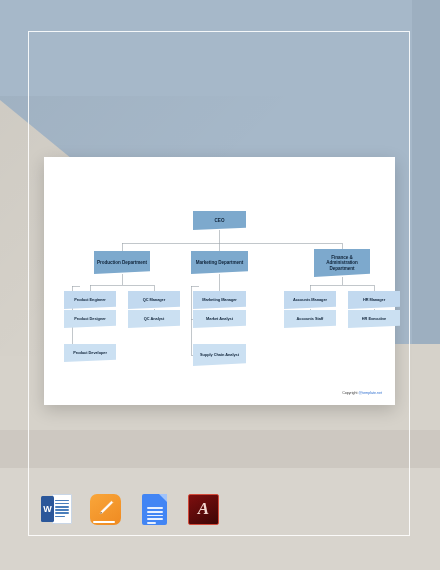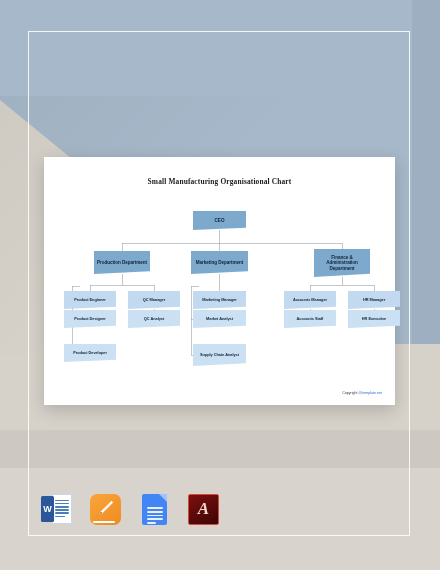--- a/index.html
+++ b/index.html
@@ -158,21 +158,20 @@
   <div class="bg-blue"></div>
   <div class="bg-blue-right"></div>
   <div class="bg-bottom-band"></div>
   <div class="bg-bottom-band2"></div>
   <div class="bg-shadow-diag"></div>
   <div class="frame"></div>
 </div>
 
 <div id="card">
 
-  <div id="doc-title">Small Manufacturing Organisational Chart</div>
 
   <div id="chart">
 
     <svg id="lines" viewBox="0 0 351 248">
       <g stroke="#9aa2a8" stroke-width="0.6" fill="none" shape-rendering="crispEdges">
 
         <path d="M175.5 73 L175.5 86"></path>
         <path d="M78 86 L298 86"></path>
         <path d="M78 86 L78 94"></path>
         <path d="M175.5 86 L175.5 94"></path>

